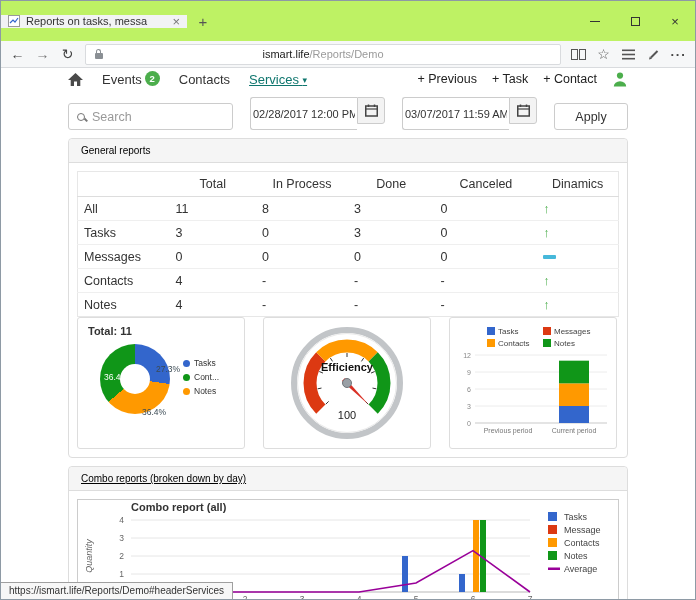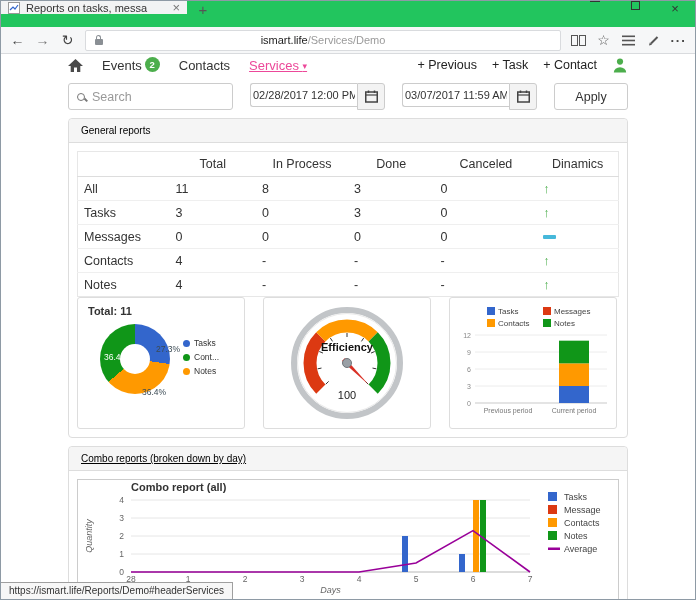--- a/index.html
+++ b/index.html
@@ -1,21 +1,21 @@
 <!DOCTYPE html>
 <html><head>
 <meta charset="utf-8">
 <style>
   *{margin:0;padding:0;box-sizing:border-box}
   html,body{width:696px;height:600px}
   body{font-family:"Liberation Sans",sans-serif;background:#fff;position:relative;overflow:hidden;border:1px solid #8e9aa5}
   svg text{font-family:"Liberation Sans",sans-serif}
 
   
-  .tabstrip{height:26px;background:#22c55e;display:flex;align-items:flex-start}
+  .tabstrip{height:40px;background:#bef264;display:flex;align-items:center}
   .tab{width:186px;background:#f2f3f4;display:flex;align-items:center;padding:0 7px;gap:6px}
   .tab-title{flex:1;font-size:11px;color:#333;white-space:nowrap;overflow:hidden}
   .tab-close{color:#777;font-size:13px;line-height:1;cursor:default}
   .newtab{width:32px;display:flex;align-items:center;justify-content:center;font-size:15px;color:#555}
   .tspacer{flex:1}
   .wbtn{width:40px;display:flex;align-items:center;justify-content:center;color:#333;font-size:13px}
   .min-glyph{width:10px;height:1px;background:#333;display:block}
   .max-glyph{width:9px;height:9px;border:1px solid #333;display:block}
 
   .navbar{height:27px;background:#f6f7f8;border-bottom:1px solid #d9dbde;display:flex;align-items:center;padding:0 4px}
@@ -28,34 +28,34 @@
   .lock::before{content:"";position:absolute;left:1px;top:-4px;width:3px;height:4px;border:1.5px solid #8a8f94;border-bottom:none;border-radius:3px 3px 0 0}
   .more-glyph{font-weight:bold;letter-spacing:1px;font-size:13px;color:#444}
   .star-glyph{font-size:14px;color:#555}
 
   
   .page{height:546px;background:#fff;overflow:hidden}
   .container{width:560px;margin:0 auto}
   .site-header{padding:3px 16px 2px}
   .header-row{display:flex;align-items:center;gap:19px}
   .menu-link{font-size:13px;color:#333;cursor:pointer;text-decoration:none}
-  .services{color:#ec4899;text-decoration:underline}
+  .services{color:#0f766e;text-decoration:underline}
   .caret{font-size:9px;vertical-align:1px}
   .badge{display:inline-block;min-width:15px;height:15px;border-radius:8px;background:#4cae4c;color:#fff;font-size:9.5px;font-weight:bold;text-align:center;line-height:15px;margin-left:3px;vertical-align:2px;padding:0 2px}
   .header-actions{margin-left:auto;display:flex;align-items:center;gap:15px}
   .action-link{font-size:12.5px;color:#222;cursor:pointer}
 
   .filters{display:flex;align-items:flex-end;justify-content:space-between;margin-top:8px}
   .searchbox{width:165px;height:27px;border:1px solid #ccc;border-radius:3px;display:flex;align-items:center;padding:0 8px;background:#fff}
   .searchbox input{border:none;outline:none;flex:1;font-size:12.5px;color:#333;font-family:inherit;margin-left:7px;min-width:0;background:transparent}
   .searchbox input::placeholder{color:#999}
   .mag{width:8px;height:8px;border:1.5px solid #777;border-radius:50%;position:relative;flex:none}
   .mag::after{content:"";position:absolute;width:4px;height:1.5px;background:#777;transform:rotate(45deg);right:-3.5px;bottom:-1px}
   .dategroup{display:flex}
-  .dateinput{width:107px;height:24px;border:1px solid #ccc;border-right:none;border-radius:3px 0 0 3px;font-size:11px;color:#333;text-align:center;font-family:inherit;padding:0 2px;outline:none}
+  .dateinput{width:107px;height:33px;border:1px solid #ccc;border-right:none;border-radius:3px 0 0 3px;font-size:11px;color:#333;text-align:center;font-family:inherit;padding:0 2px;outline:none}
   .calbtn{width:28px;height:27px;border:1px solid #ccc;border-radius:0 3px 3px 0;background:#f3f3f3;display:flex;align-items:center;justify-content:center;cursor:pointer}
   .applybtn{width:74px;height:27px;border:1px solid #ccc;border-radius:3px;background:#fff;font-size:12.5px;color:#333;font-family:inherit;cursor:pointer}
 
   .panel{border:1px solid #ddd;border-radius:4px;margin-top:8px;background:#fff}
   .panel-heading{background:#f5f5f5;border-bottom:1px solid #ddd;padding:4px 12px;font-size:10px;color:#000000;border-radius:4px 4px 0 0;height:24px;line-height:16px}
   .panel-body{padding:8px}
   .combo-title{text-decoration:underline}
 
   .reports-table{width:100%;border-collapse:collapse;font-size:12.5px;color:#333;border:1px solid #e7e7e7}
   .reports-table th{font-weight:normal;text-align:center;padding:5px 6px;border-bottom:1px solid #ddd;color:#333}
@@ -112,21 +112,21 @@
     </div>
   <div class="wbtn">×</div>
 </div>
 
 <div class="navbar">
   <div class="navbtn">←</div>
   <div class="navbtn fwd">→</div>
   <div class="navbtn">↻</div>
   <div class="addressbar">
     <span class="lock"></span>
-    <span class="url"><span>ismart.life</span><span class="path">/Services/Demo</span></span>
+    <span class="url"><span>ismart.life</span><span class="path">/Reports/Demo</span></span>
   </div>
   <div class="navbtn">
       <svg width="15" height="11">
         <rect x="0.5" y="0.5" width="6" height="10" fill="none" stroke="#555"></rect>
         <rect x="8.5" y="0.5" width="6" height="10" fill="none" stroke="#555"></rect>
       </svg>
     </div>
   <div class="navbtn star-glyph">☆</div>
   <div class="navbtn">
       <svg width="13" height="11">

